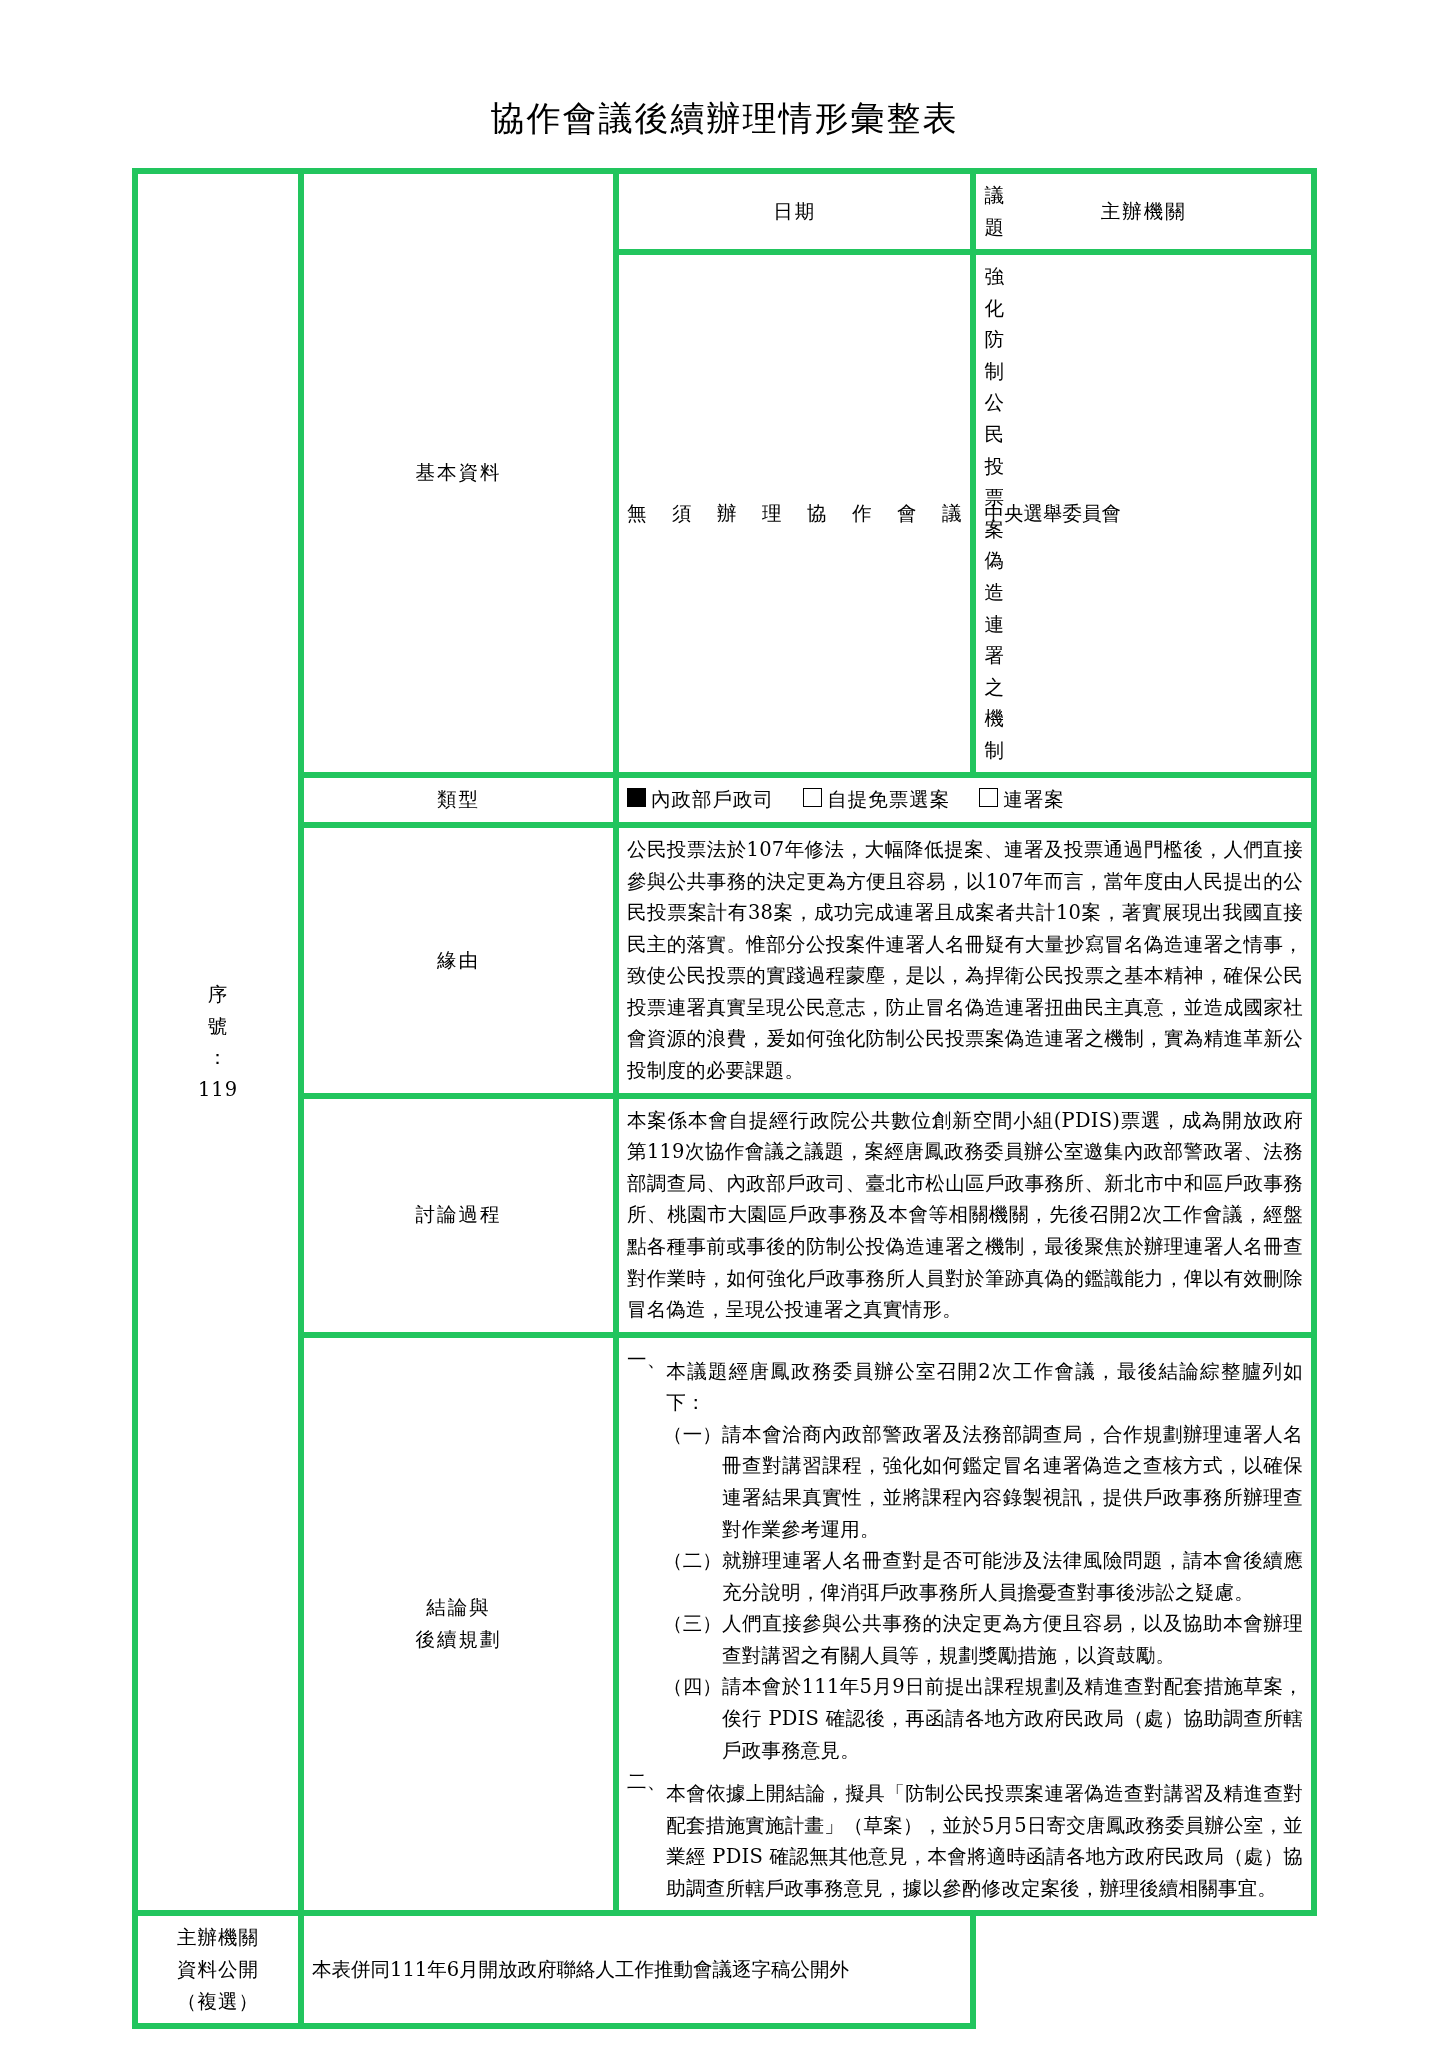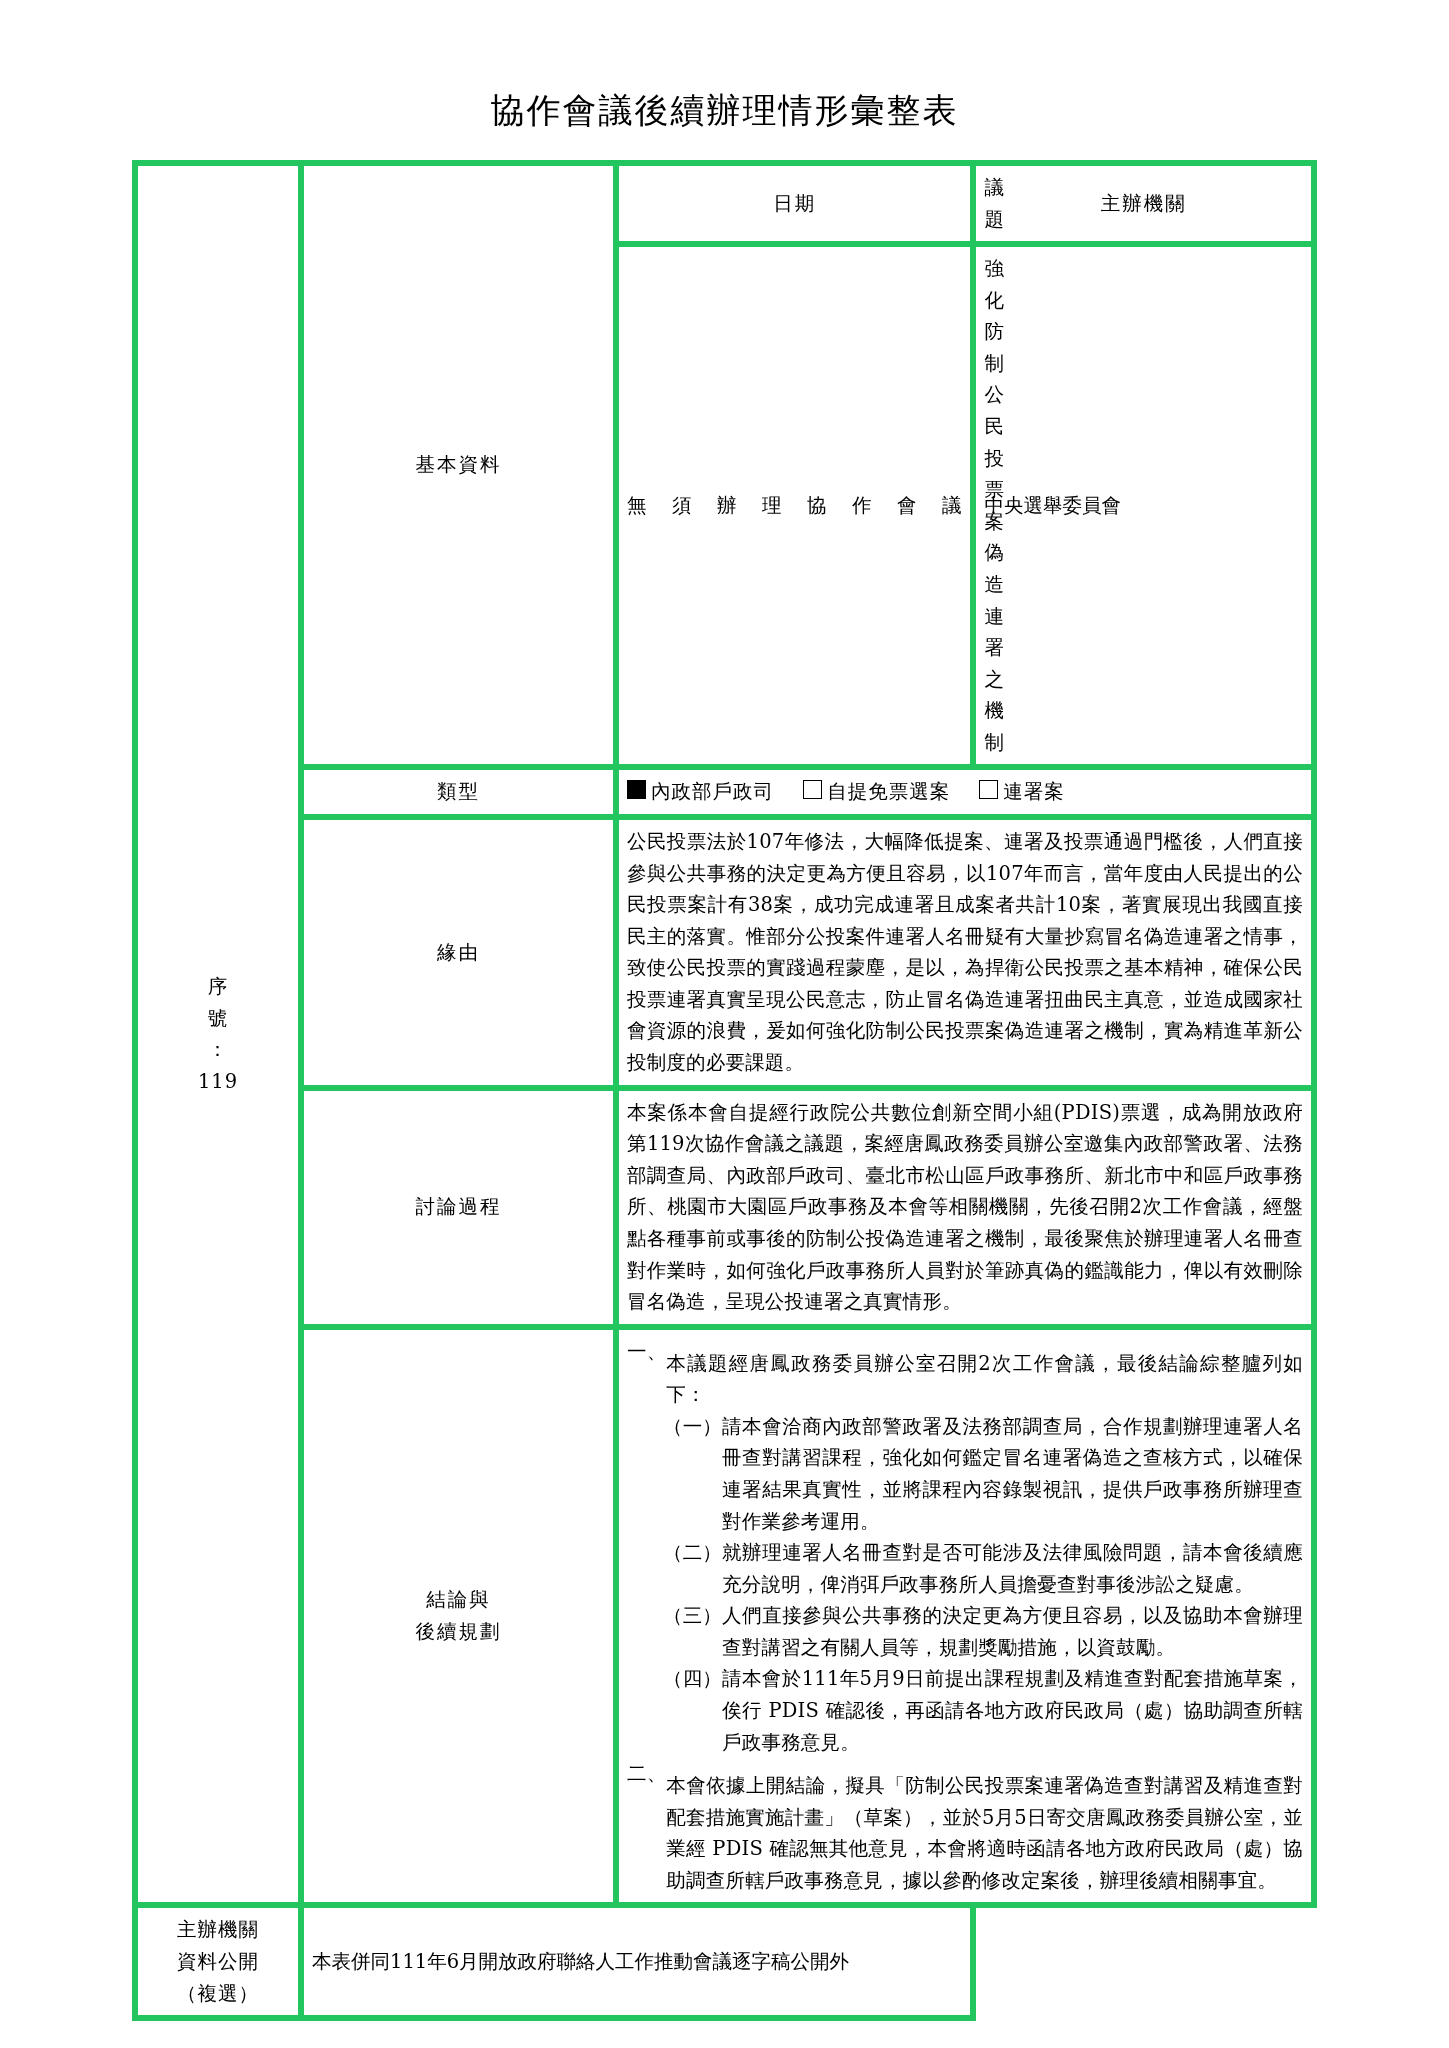--- a/index.html
+++ b/index.html
@@ -17,21 +17,21 @@
     min-height: 2048px;
     box-sizing: border-box;
     padding: 60px 120px 40px 120px;
     position: relative;
   }
   .doc-title {
     text-align: center;
     font-size: 34px;
     letter-spacing: 2px;
     font-weight: normal;
-    margin: 28px 0 26px 0;
+    margin: 36px 0 26px 0;
     font-family: "DejaVu Serif", "Liberation Serif", serif;
   }
   table.main {
     border-collapse: collapse;
     width: 1185px;
     margin: 0 auto;
     table-layout: fixed;
   }
   table.main td {
     border: 6px solid #22c55e;

